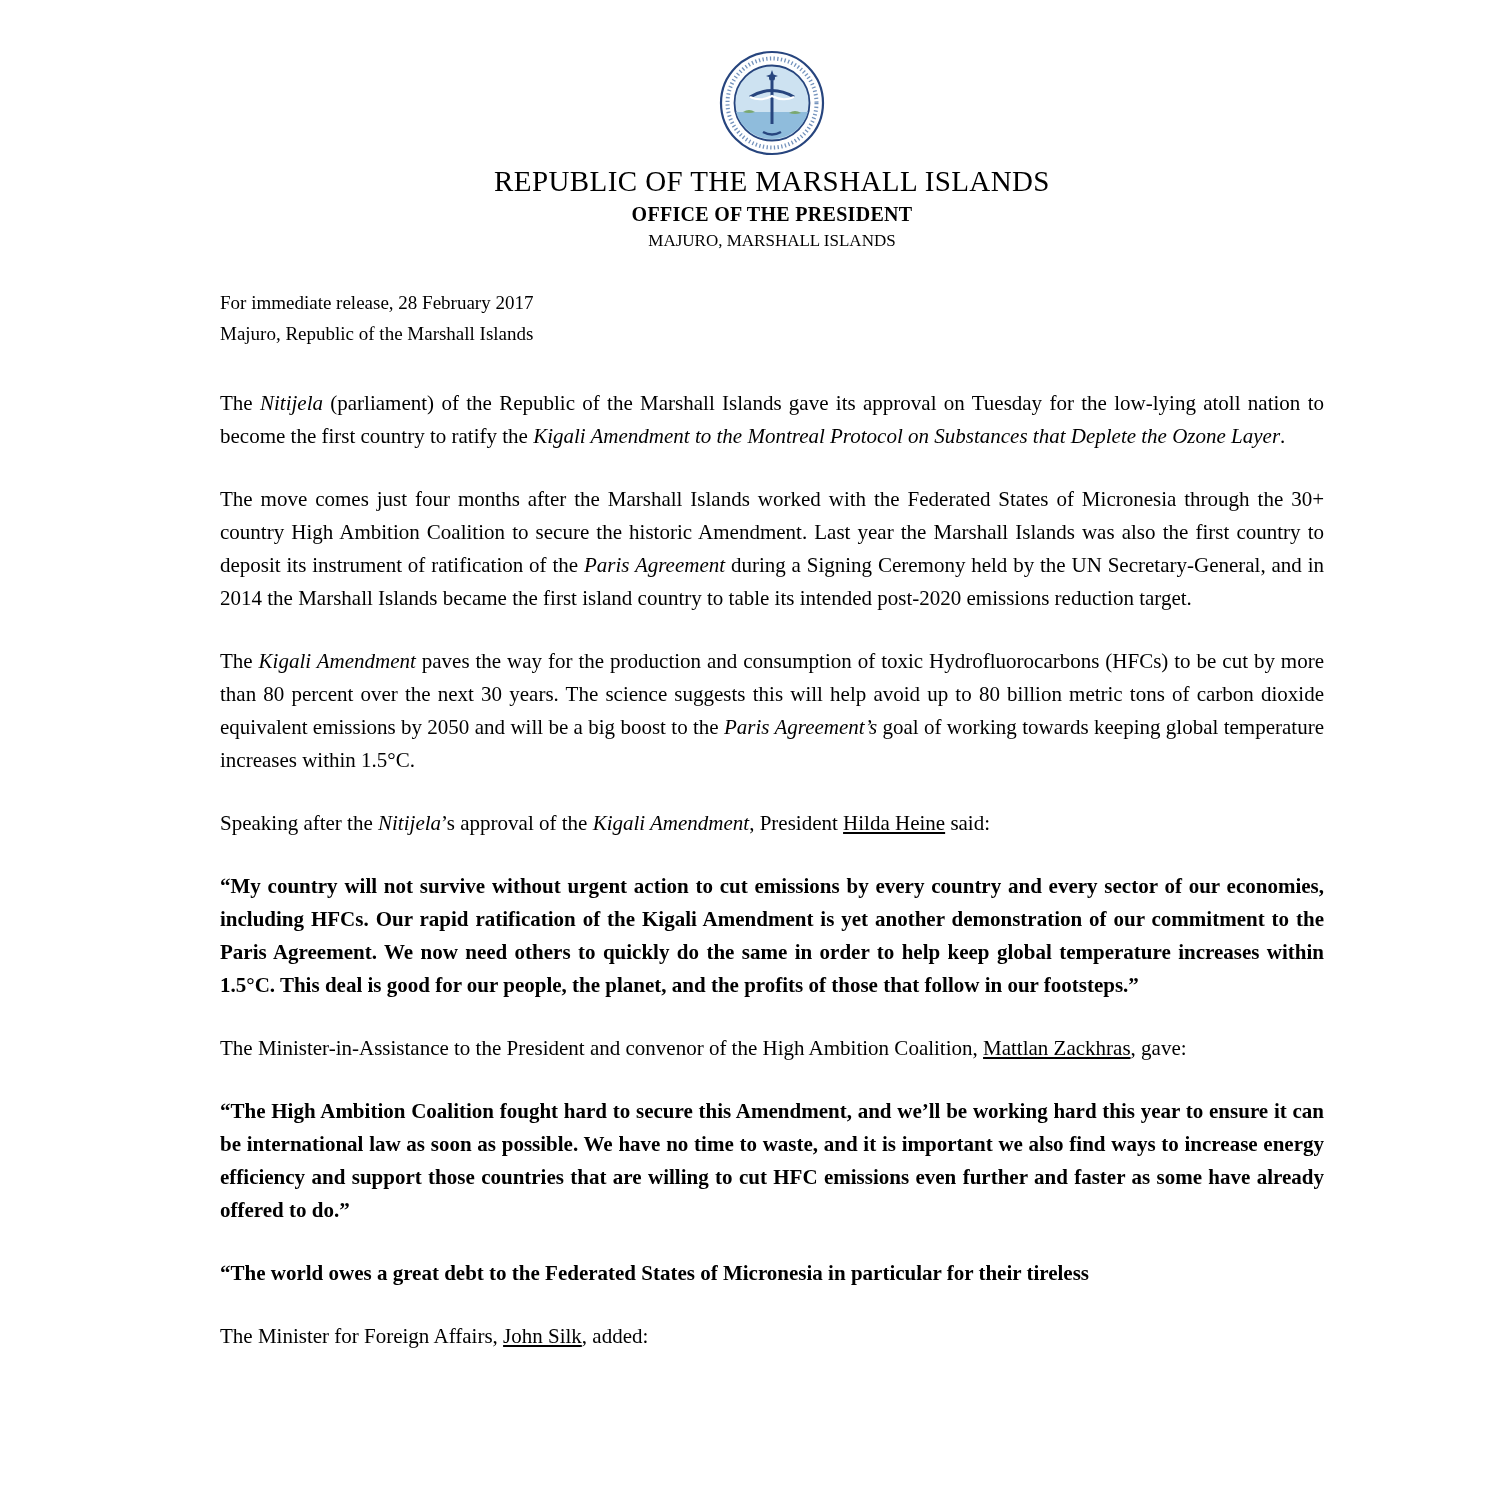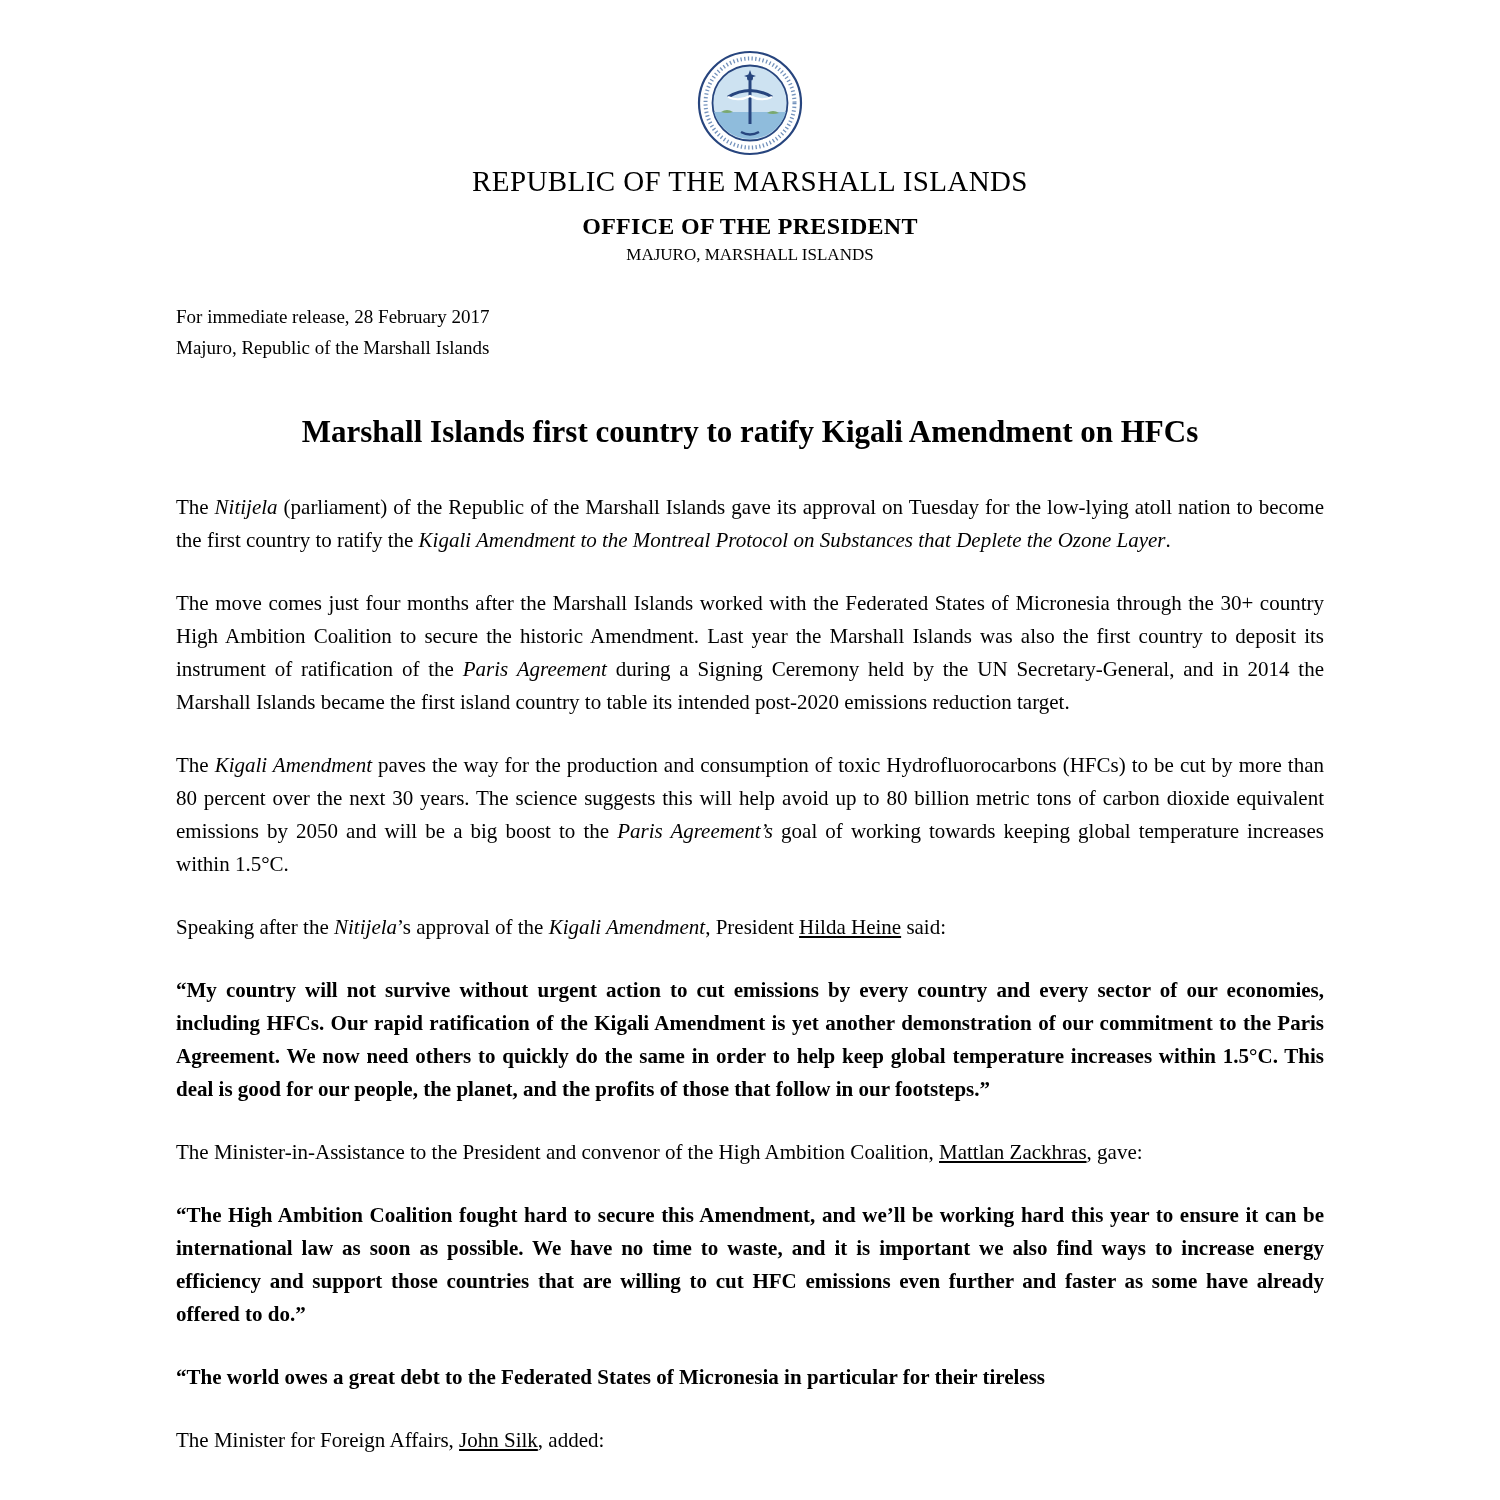--- a/index.html
+++ b/index.html
@@ -6,25 +6,26 @@
   html, body { background: #e8e8e8; }
   .page {
     position: relative;
     width: 1500px;
     height: 1500px;
     margin: 0 auto;
     background: #ffffff;
     overflow: hidden;
     font-family: "Liberation Serif", serif;
     color: #000000;
+    padding-left: 44px;
   }
   .letterhead { text-align: center; padding-top: 50px; }
   .seal { display: block; margin: 0 auto; width: 106px; height: 106px; }
   .country { font-size: 29px; margin-top: 9px; letter-spacing: 0.4px; }
-  .office  { font-size: 24px; font-weight: bold; margin-top: 15px; letter-spacing: 0.3px; }
+  .office  { font-size: 20px; font-weight: bold; margin-top: 5px; letter-spacing: 0.3px; }
   .location{ font-size: 17px; margin-top: 5px; }
   .content { padding: 0 176px; }
   .release { margin-top: 36px; font-size: 19px; line-height: 31px; }
   .headline{
     text-align: center;
     font-weight: bold;
     font-size: 31px;
     line-height: 42px;
     margin-top: 48px;
   }
@@ -63,21 +64,20 @@
     <div class="office">OFFICE OF THE PRESIDENT</div>
     <div class="location">MAJURO, MARSHALL ISLANDS</div>
   </div>
 
   <div class="content">
     <div class="release">
       <div>For immediate release, 28 February 2017</div>
       <div>Majuro, Republic of the Marshall Islands</div>
     </div>
 
-    <h1 class="headline">Marshall Islands first country to ratify Kigali Amendment on HFCs</h1>
 
     <div class="body-text">
         <p class="para"><span>The </span><span class="it">Nitijela</span><span> (parliament) of the Republic of the Marshall Islands gave its approval on Tuesday for the low-lying atoll nation to become the first country to ratify the </span><span class="it">Kigali Amendment to the Montreal Protocol on Substances that Deplete the Ozone Layer</span><span>.</span></p>
         <p class="para"><span>The move comes just four months after the Marshall Islands worked with the Federated States of Micronesia through the 30+ country High Ambition Coalition to secure the historic Amendment. Last year the Marshall Islands was also the first country to deposit its instrument of ratification of the </span><span class="it">Paris Agreement</span><span> during a Signing Ceremony held by the UN Secretary-General, and in 2014 the Marshall Islands became the first island country to table its intended post-2020 emissions reduction target.</span></p>
         <p class="para"><span>The </span><span class="it">Kigali Amendment</span><span> paves the way for the production and consumption of toxic Hydrofluorocarbons (HFCs) to be cut by more than 80 percent over the next 30 years. The science suggests this will help avoid up to 80 billion metric tons of carbon dioxide equivalent emissions by 2050 and will be a big boost to the </span><span class="it">Paris Agreement’s</span><span> goal of working towards keeping global temperature increases within 1.5°C.</span></p>
         <p class="para"><span>Speaking after the </span><span class="it">Nitijela</span><span>’s approval of the </span><span class="it">Kigali Amendment</span><span>, President </span><span class="ul">Hilda Heine</span><span> said:</span></p>
         <p class="para bold"><span>“My country will not survive without urgent action to cut emissions by every country and every sector of our economies, including HFCs. Our rapid ratification of the Kigali Amendment is yet another demonstration of our commitment to the Paris Agreement. We now need others to quickly do the same in order to help keep global temperature increases within 1.5°C. This deal is good for our people, the planet, and the profits of those that follow in our footsteps.”</span></p>
         <p class="para"><span>The Minister-in-Assistance to the President and convenor of the High Ambition Coalition, </span><span class="ul">Mattlan Zackhras</span><span>, gave:</span></p>
         <p class="para bold"><span>“The High Ambition Coalition fought hard to secure this Amendment, and we’ll be working hard this year to ensure it can be international law as soon as possible. We have no time to waste, and it is important we also find ways to increase energy efficiency and support those countries that are willing to cut HFC emissions even further and faster as some have already offered to do.”</span></p>
         <p class="para bold"><span>“The world owes a great debt to the Federated States of Micronesia in particular for their tireless</span></p>

